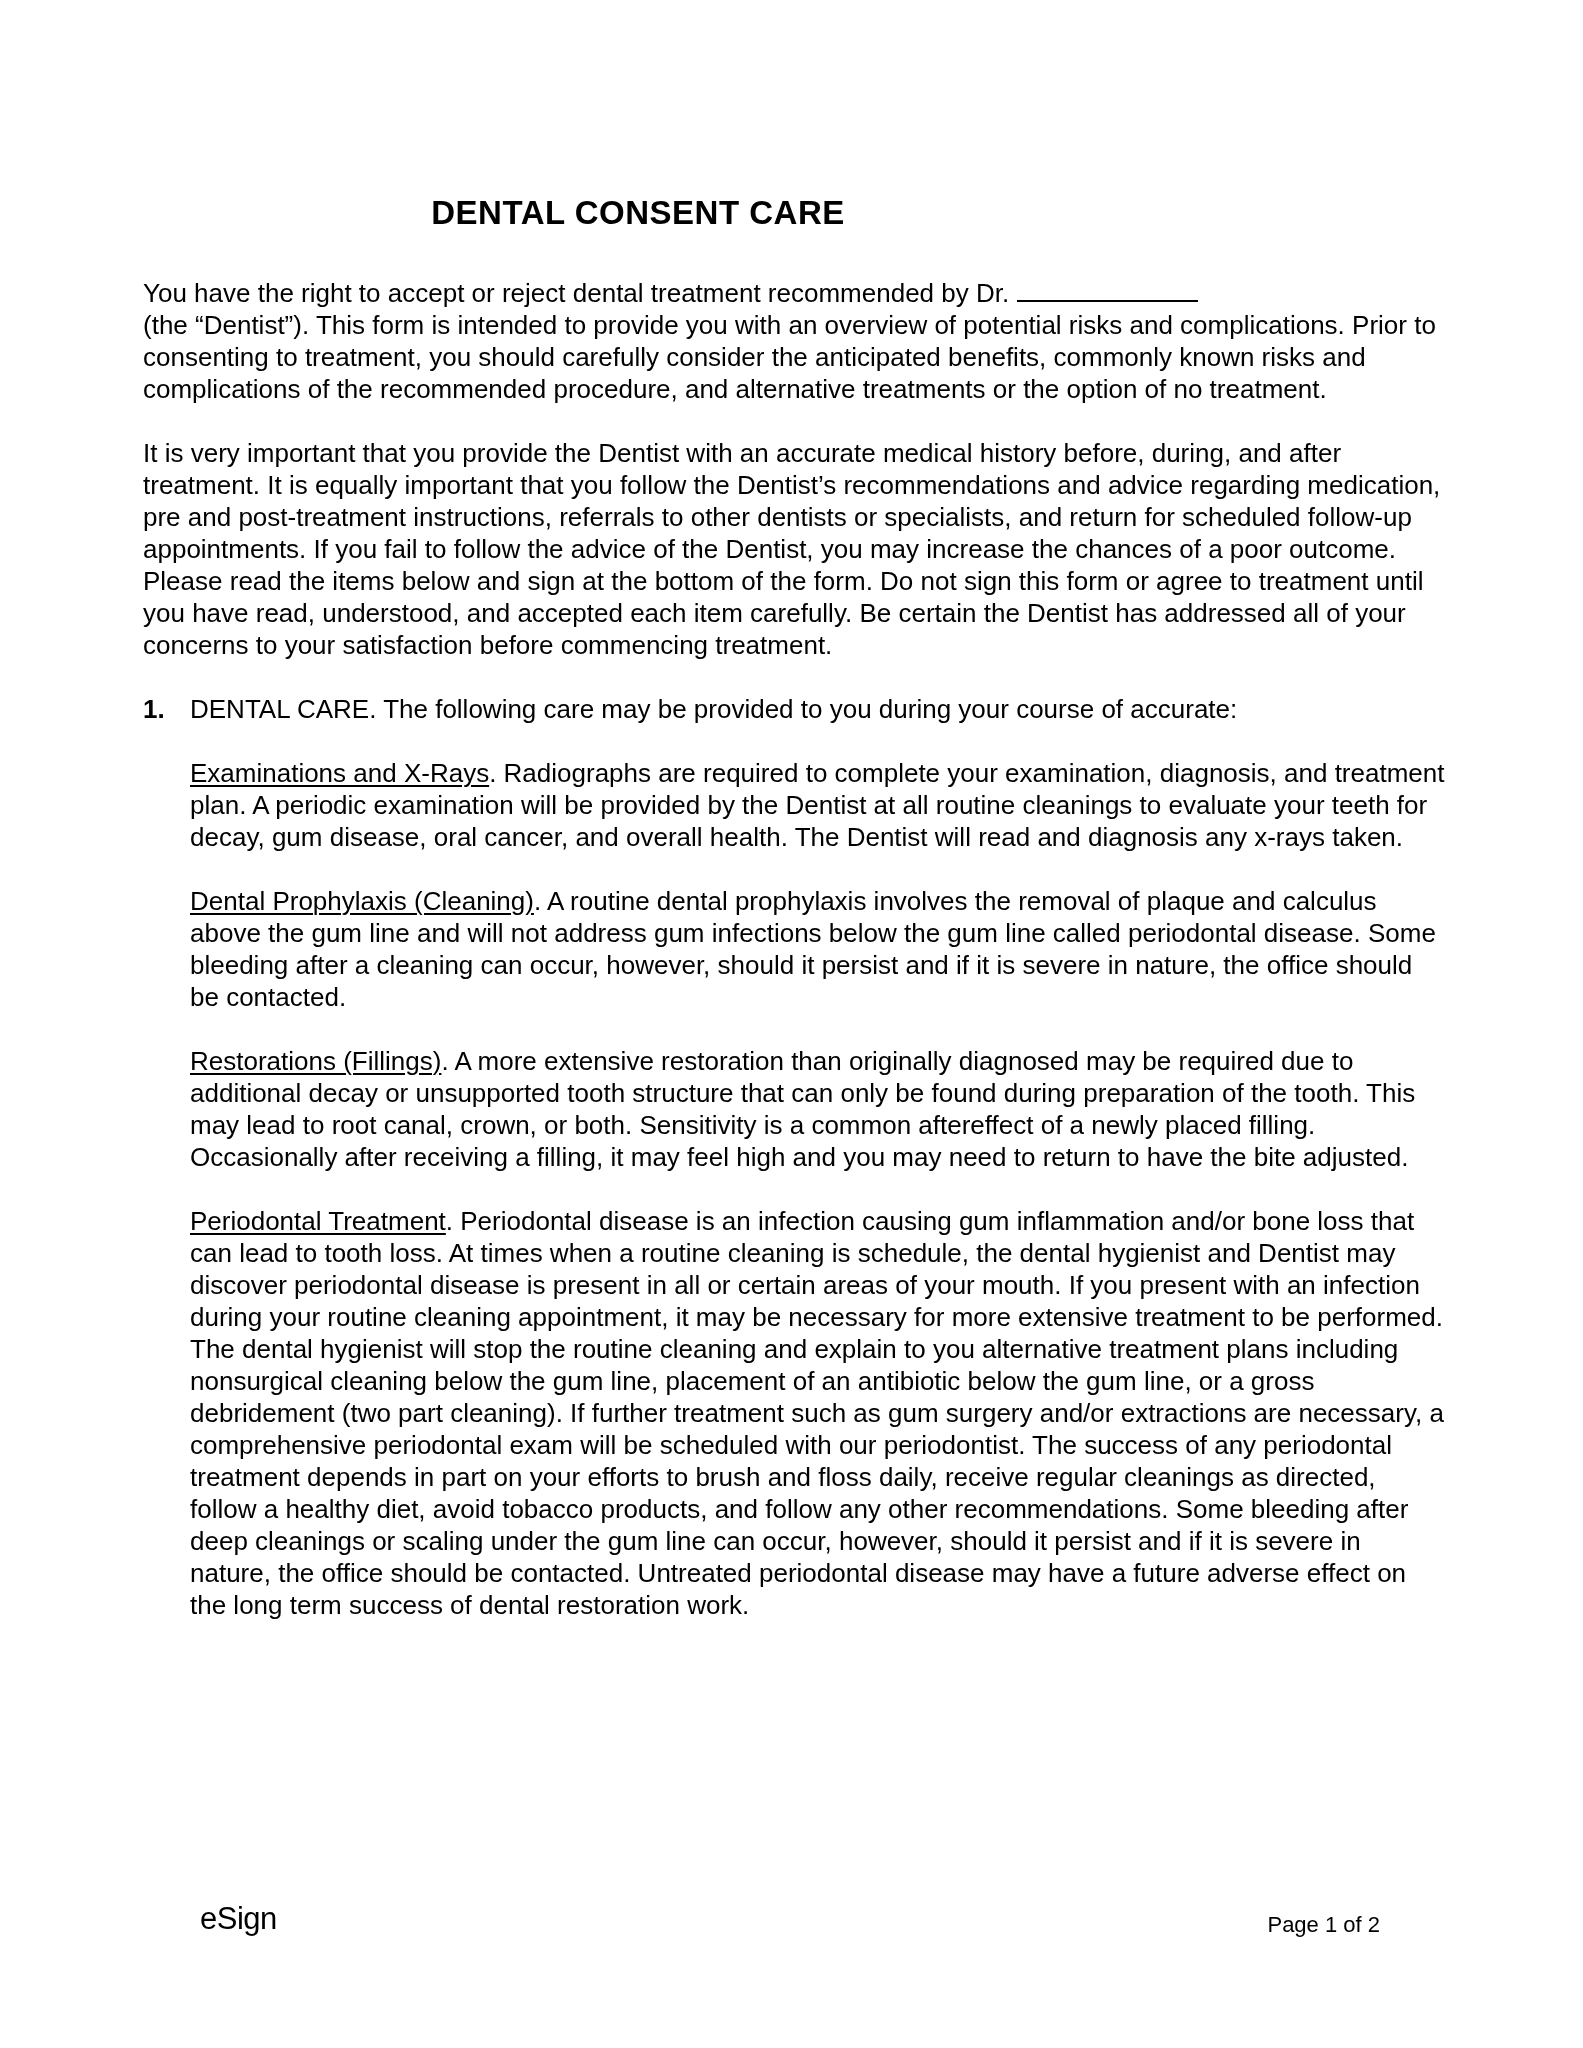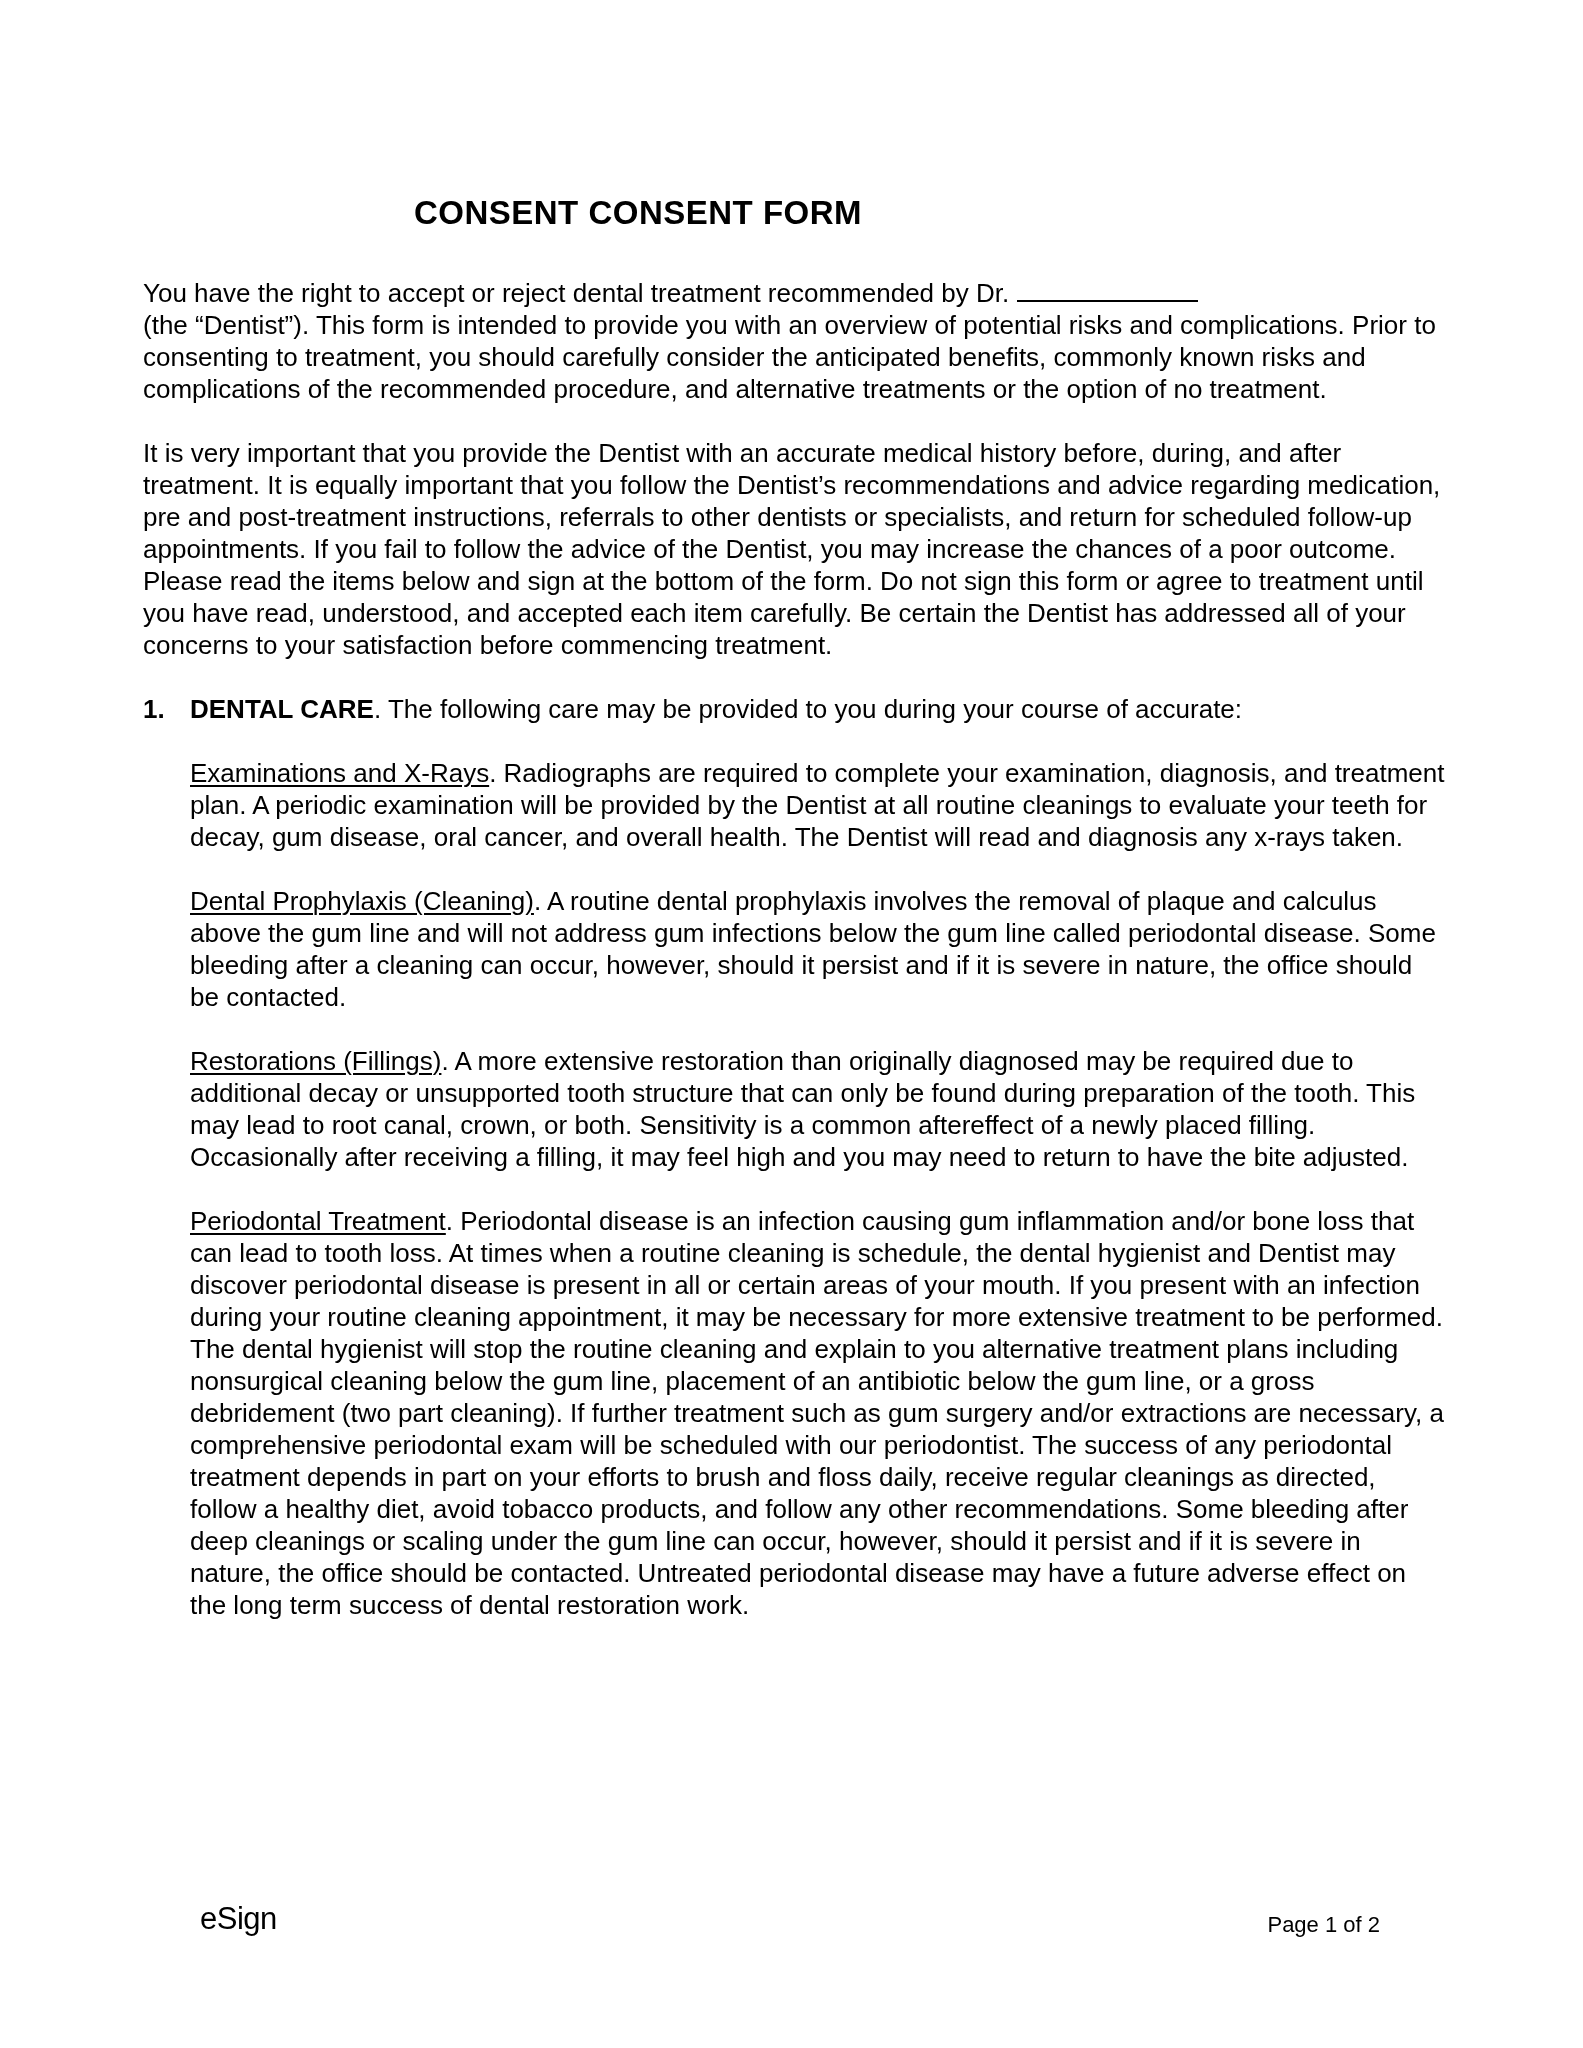--- a/index.html
+++ b/index.html
@@ -31,21 +31,21 @@
   p.para { margin: 0 0 32px 0; }
   .blank {
     display: inline-block;
     width: 181px;
     height: 17px;
     margin-left: 8px;
     border-bottom: 2px solid #000;
   }
   .list-row { display: flex; margin: 0 0 32px 0; }
   .list-num { flex: none; width: 47px; font-weight: bold; }
-  .bold { font-weight: bold; }
+  .bold { font-weight: normal; }
   p.sub { margin: 0 0 32px 47px; }
   .sub-heading {
     text-decoration: underline;
     text-decoration-thickness: 2px;
     text-underline-offset: 3px;
   }
   .footer-brand {
     position: absolute;
     left: 200px;
     top: 1901px;
@@ -62,21 +62,21 @@
     line-height: 30px;
   }
 </style>
 </head>
 <body>
 
 <div class="page">
   <div class="content">
 
     <div class="title-wrap">
-      <h1 class="title">CONSENT CONSENT FORM</h1>
+      <h1 class="title">DENTAL CONSENT CARE</h1>
     </div>
 
     <p class="para">
       <span>You have the right to accept or reject dental treatment recommended by Dr.</span><span class="blank"></span>
       <br>
       <span>(the “Dentist”). This form is intended to provide you with an overview of potential risks and complications. Prior to consenting to treatment, you should carefully consider the anticipated benefits, commonly known risks and complications of the recommended procedure, and alternative treatments or the option of no treatment.</span>
     </p>
 
     <p class="para">It is very important that you provide the Dentist with an accurate medical history before, during, and after treatment. It is equally important that you follow the Dentist’s recommendations and advice regarding medication, pre and post-treatment instructions, referrals to other dentists or specialists, and return for scheduled follow-up appointments. If you fail to follow the advice of the Dentist, you may increase the chances of a poor outcome. Please read the items below and sign at the bottom of the form. Do not sign this form or agree to treatment until you have read, understood, and accepted each item carefully. Be certain the Dentist has addressed all of your concerns to your satisfaction before commencing treatment.</p>
 

